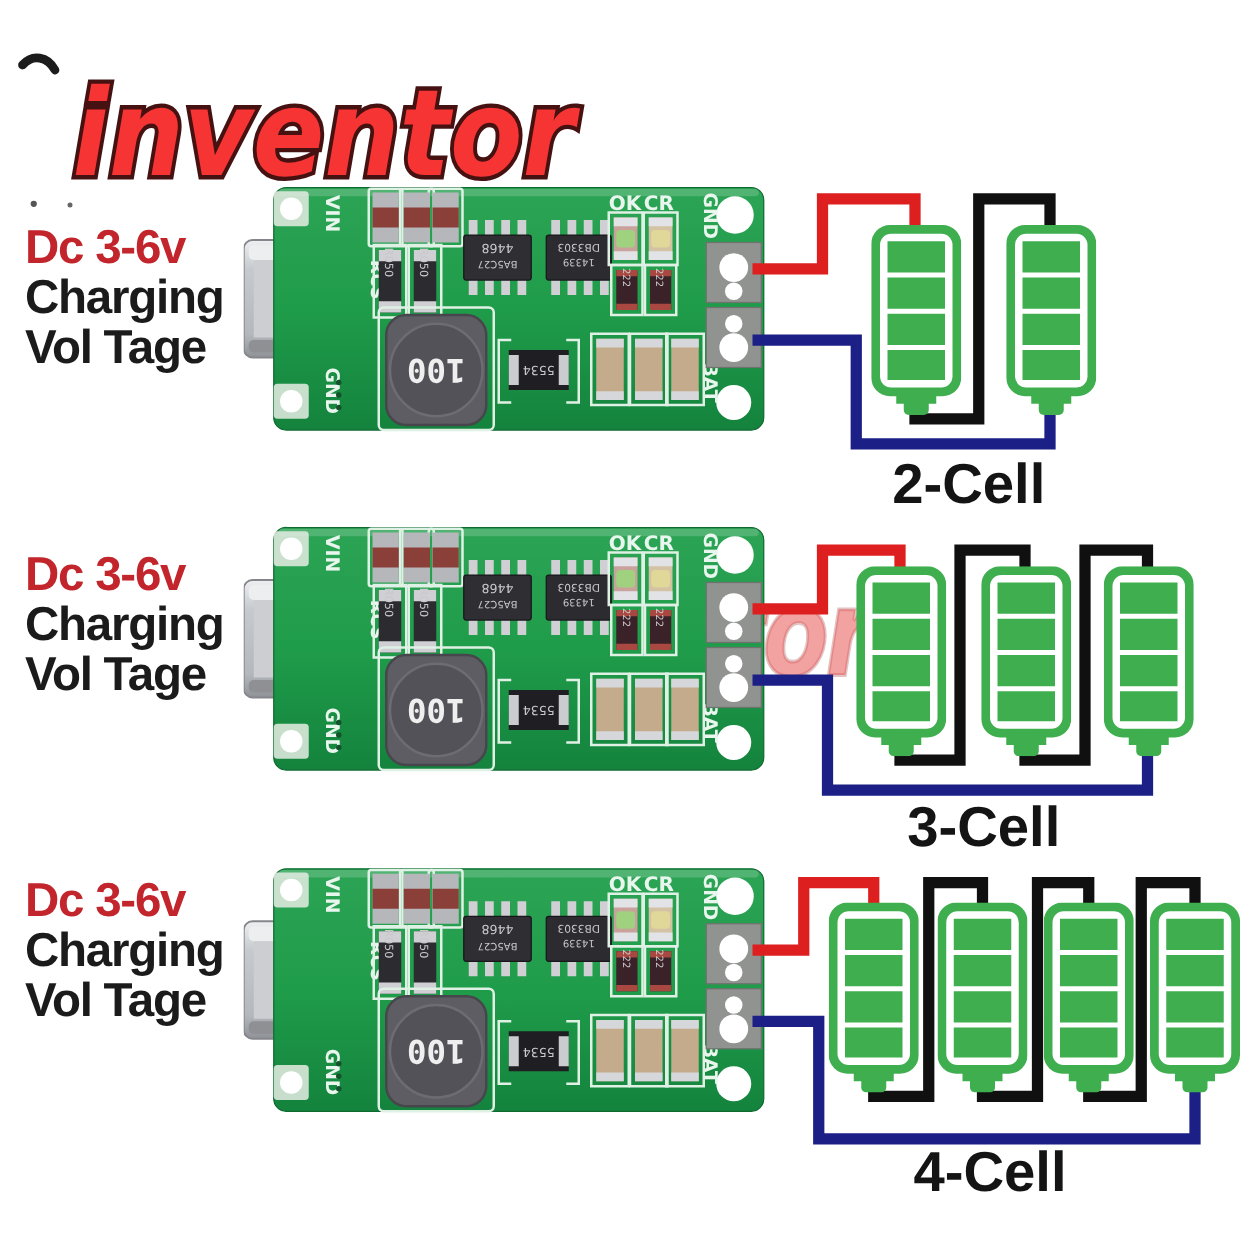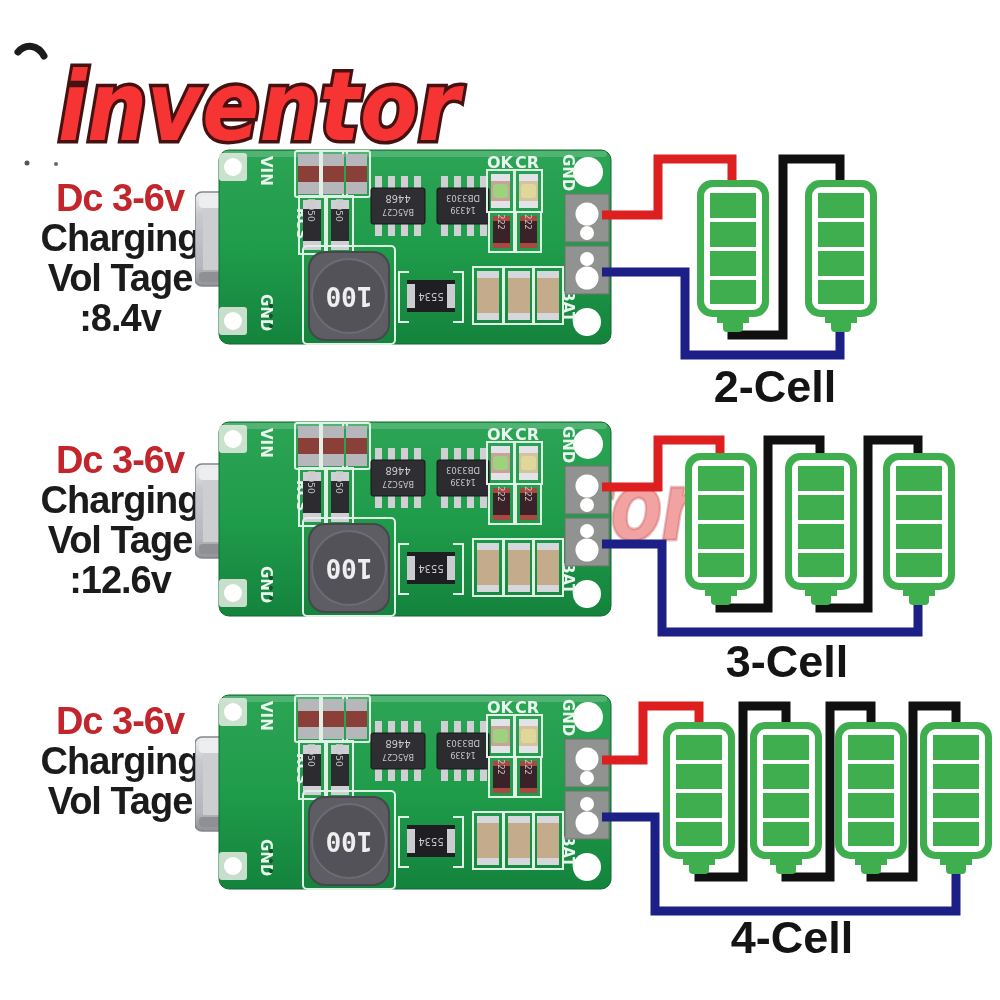--- a/index.html
+++ b/index.html
@@ -1,21 +1,21 @@
 <!DOCTYPE html>
 <html style="--logo-red: #f63434; --text-red: #c2252b; --text-black: #1b1b1b; --wire-red: #dd1f1f; --wire-black: #101010; --wire-blue: #1b1f86; --battery-green: #3fae4f; --pcb-green: #22a04d;"><head>
 <meta charset="utf-8">
 <style>
   html,body{margin:0;padding:0;background:#fff;}
   #canvas{position:relative;width:1000px;height:1000px;background:#ffffff;overflow:hidden;
           font-family:"Liberation Sans", sans-serif;}
   .abs{position:absolute;}
   
   .info{position:absolute;left:20px;width:200px;line-height:40px;
-        font-size:38px;font-weight:700;letter-spacing:-1px;color:var(--text-black);text-align:center;}
+        font-size:38px;font-weight:700;letter-spacing:-1px;color:var(--text-black);}
   .info .dc{color:var(--text-red);}
   
   svg{display:block;}
   .rowsvg{position:absolute;left:0;width:1000px;height:295px;}
   .wire{fill:none;stroke-width:9;}
   .wire-red{stroke:var(--wire-red);}
   .wire-black{stroke:var(--wire-black);}
   .wire-blue{stroke:var(--wire-blue);}
   .bat-fill{fill:var(--battery-green);}
   .cell-label{font-family:"Liberation Sans",sans-serif;font-weight:700;font-size:45px;
@@ -242,37 +242,35 @@
     <circle cx="27" cy="163" r="2.5" fill="#555"></circle>
     <circle cx="56" cy="164" r="2" fill="#666"></circle>
     <text class="logo-text" transform="translate(58,140) scale(0.88 1)" font-size="96">inventor</text>
     <text class="wm-text" transform="translate(350,540) scale(0.8 1)" font-size="96">inventor</text>
   </svg>
 
   <div class="info" style="top:178px">
     <div class="dc">Dc 3-6v</div>
     <div>Charging</div>
     <div>Vol Tage</div>
-    <div>:8.4v</div>
   </div>
   <svg class="rowsvg" style="top:140px" viewBox="0 0 1000 295">
     <use href="#pcb" xlink:href="#pcb" x="195" y="8" width="420" height="205"></use>
     <path class="wire wire-red" d="M602,75 H658 V19 H732 V44"></path>
     <path class="wire wire-black" d="M732,186 V195 H783 V19 H840 V44"></path>
     <path class="wire wire-blue" d="M602,132 H685 V215 H840 V186"></path>
     <use href="#battery" xlink:href="#battery" x="697" y="40" width="72" height="152"></use>
     <use href="#battery" xlink:href="#battery" x="805" y="40" width="72" height="152"></use>
     <text class="cell-label" x="775" y="262">2-Cell</text>
   </svg>
 
   <div class="info" style="top:440px">
     <div class="dc">Dc 3-6v</div>
     <div>Charging</div>
     <div>Vol Tage</div>
-    <div>:12.6v</div>
   </div>
   <svg class="rowsvg" style="top:412px" viewBox="0 0 1000 295">
     <use href="#pcb" xlink:href="#pcb" x="195" y="8" width="420" height="205"></use>
     <path class="wire wire-red" d="M602,75 H658 V28 H720 V45"></path>
     <path class="wire wire-black" d="M720,187 V196 H768 V28 H820 V45"></path>
     <path class="wire wire-black" d="M820,187 V196 H868 V28 H918 V45"></path>
     <path class="wire wire-blue" d="M602,132 H662 V220 H918 V187"></path>
     <use href="#battery" xlink:href="#battery" x="685" y="41" width="72" height="152"></use>
     <use href="#battery" xlink:href="#battery" x="785" y="41" width="72" height="152"></use>
     <use href="#battery" xlink:href="#battery" x="883" y="41" width="72" height="152"></use>

